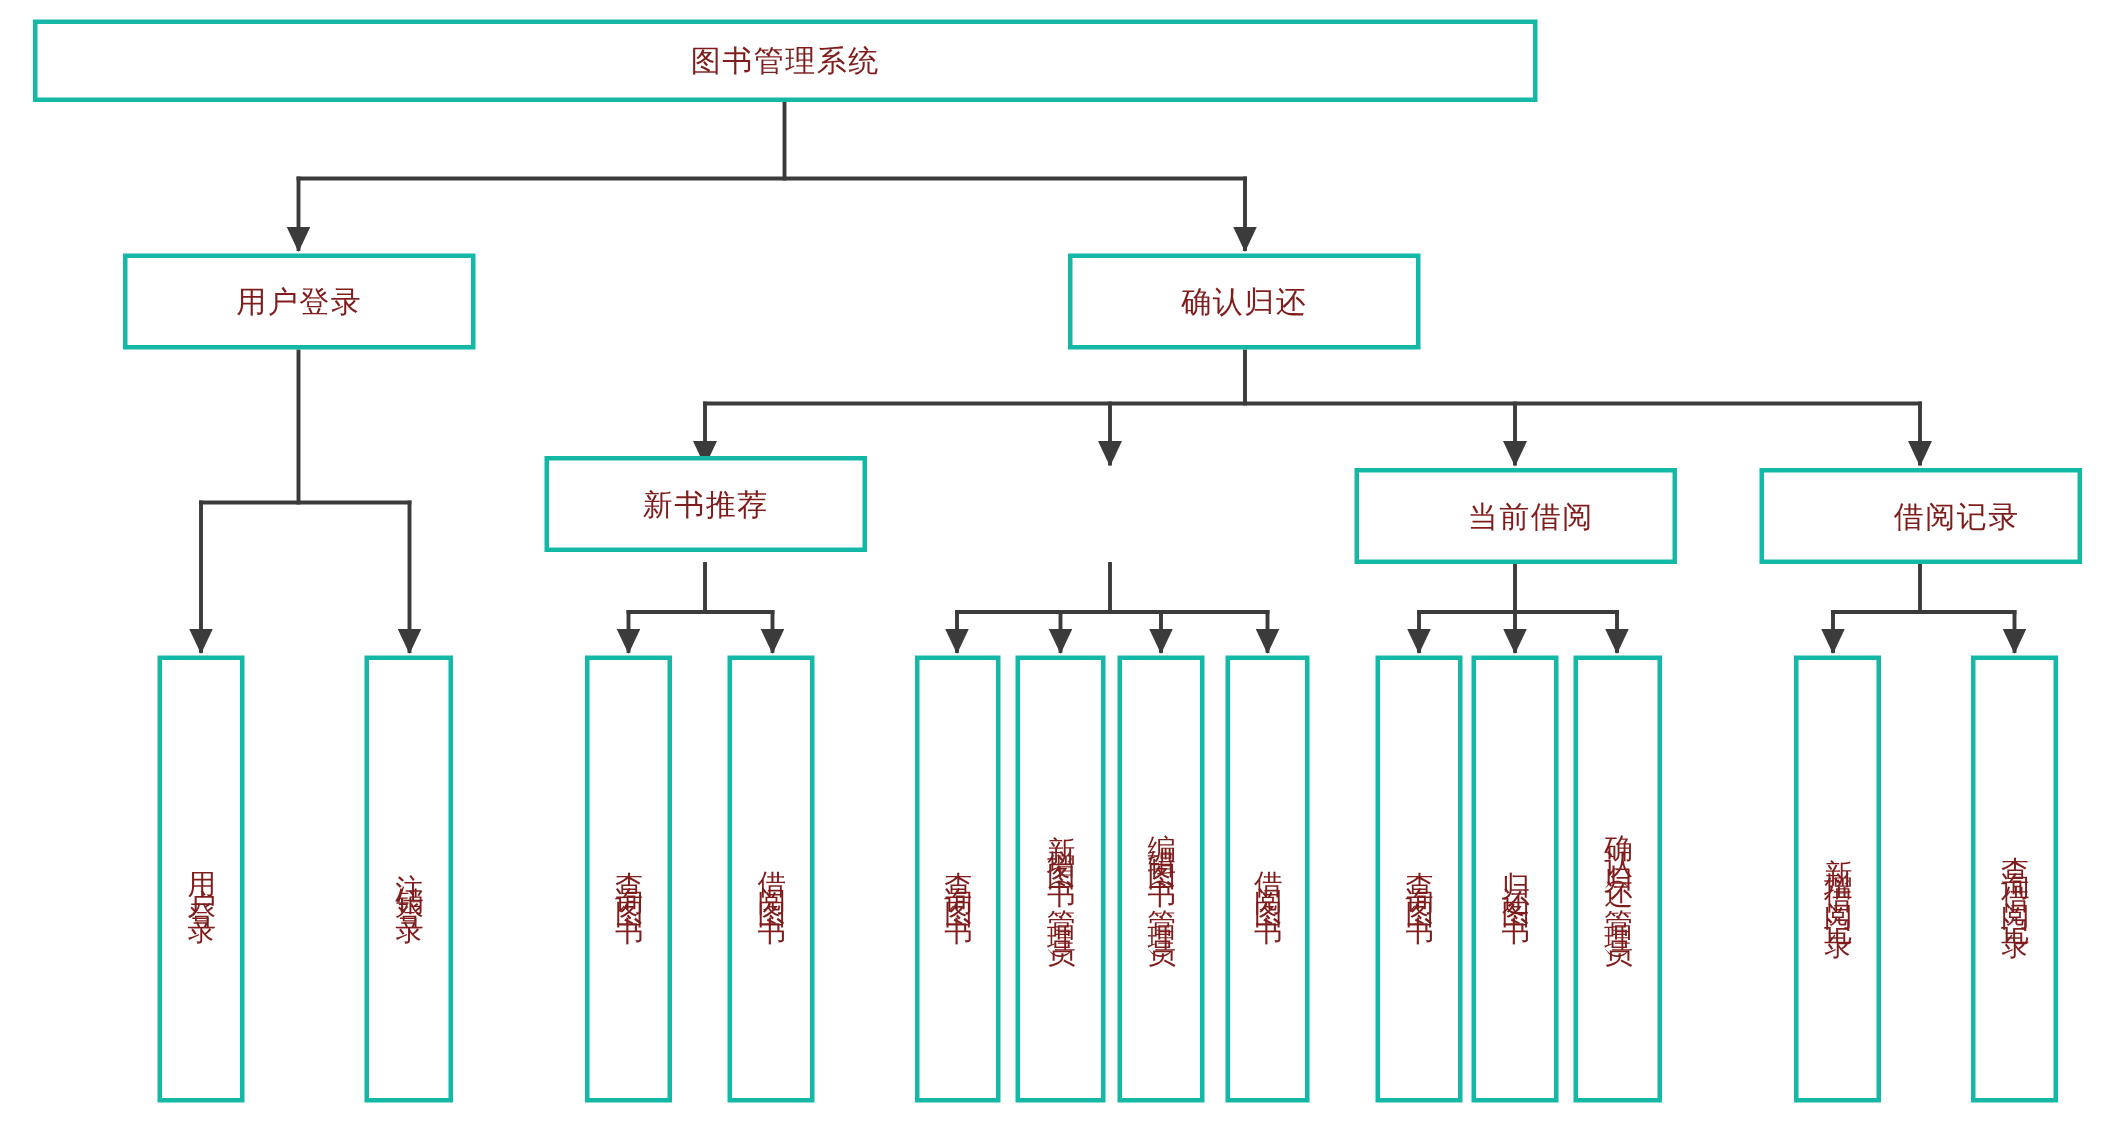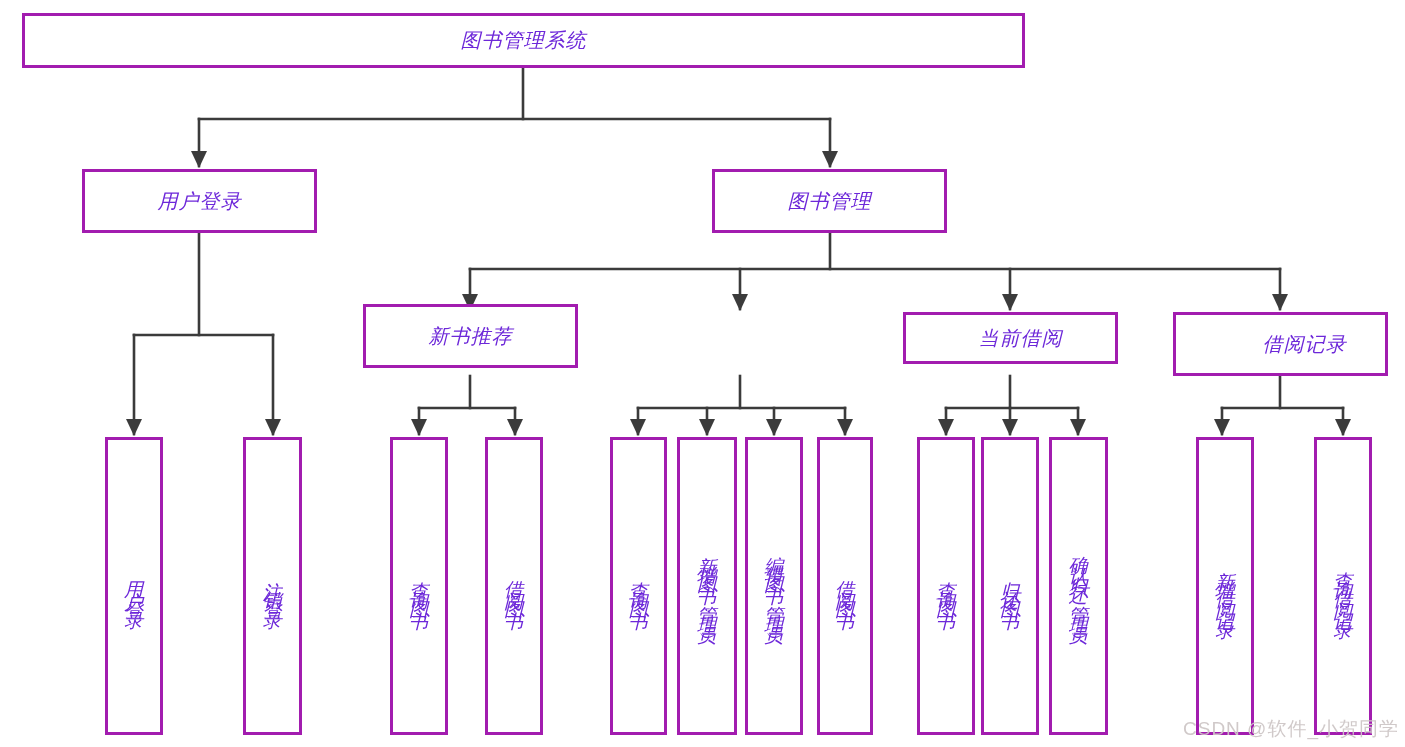--- a/index.html
+++ b/index.html
@@ -18,35 +18,34 @@
   #connectors {
     position: absolute;
     left: 0;
     top: 0;
     pointer-events: none;
   }
   .node {
     position: absolute;
     box-sizing: border-box;
     background: #ffffff;
-    border: 3px solid #a21caf;
-    color: #6d28d9;
+    border: 3px solid #14b8a6;
+    color: #7f1d1d;
     display: flex;
     align-items: center;
     justify-content: center;
     font-size: 20px;
     letter-spacing: 1px;
-    font-style: italic;
   }
   .n-root  { left: 22px;   top: 13px;  width: 1003px; height: 55px; }
   .n-login { left: 82px;   top: 169px; width: 235px;  height: 64px; }
   .n-mgmt  { left: 712px;  top: 169px; width: 235px;  height: 64px; }
   .n-sec0  { left: 363px;  top: 304px; width: 215px;  height: 64px; }
   .n-sec1  { left: 633px;  top: 312px; width: 215px;  height: 64px; }
-  .n-sec2  { left: 903px;  top: 312px; width: 215px;  height: 52px; padding-left: 20px; }
+  .n-sec2  { left: 903px;  top: 312px; width: 215px;  height: 64px; padding-left: 20px; }
   .n-sec3  { left: 1173px; top: 312px; width: 215px;  height: 64px; padding-left: 48px; }
   .leaf    { top: 437px;   height: 298px; }
   .leaf span {
     writing-mode: vertical-rl;
     text-orientation: upright;
     font-size: 19px;
     line-height: 1;
     letter-spacing: 10px;
     white-space: nowrap;
   }
@@ -124,21 +123,21 @@
       <line x1="1280" y1="376" x2="1280" y2="408"></line>
       <line x1="1222" y1="408" x2="1343" y2="408"></line>
       <line x1="1222" y1="408" x2="1222" y2="434" marker-end="url(#arw)"></line>
       <line x1="1343" y1="408" x2="1343" y2="434" marker-end="url(#arw)"></line>
     </g>
   </svg>
 
   <div class="node n-root">图书管理系统</div>
 
   <div class="node n-login">用户登录</div>
-  <div class="node n-mgmt">图书管理</div>
+  <div class="node n-mgmt">确认归还</div>
 
   <div class="node n-sec0">新书推荐</div>
   <div class="node n-sec2">当前借阅</div>
   <div class="node n-sec3">借阅记录</div>
 
   <div class="node leaf lf-a0">
     <span>用户登录</span>
   </div>
   <div class="node leaf lf-a1">
     <span>注销登录</span>
@@ -174,15 +173,14 @@
     <span>确认归还（管理员）</span>
   </div>
 
   <div class="node leaf lf-e0">
     <span>新增借阅记录</span>
   </div>
   <div class="node leaf lf-e1">
     <span>查询借阅记录</span>
   </div>
 
-  <div class="watermark">CSDN @软件_小贺同学</div>
 
 </div>
 
 </body></html>

